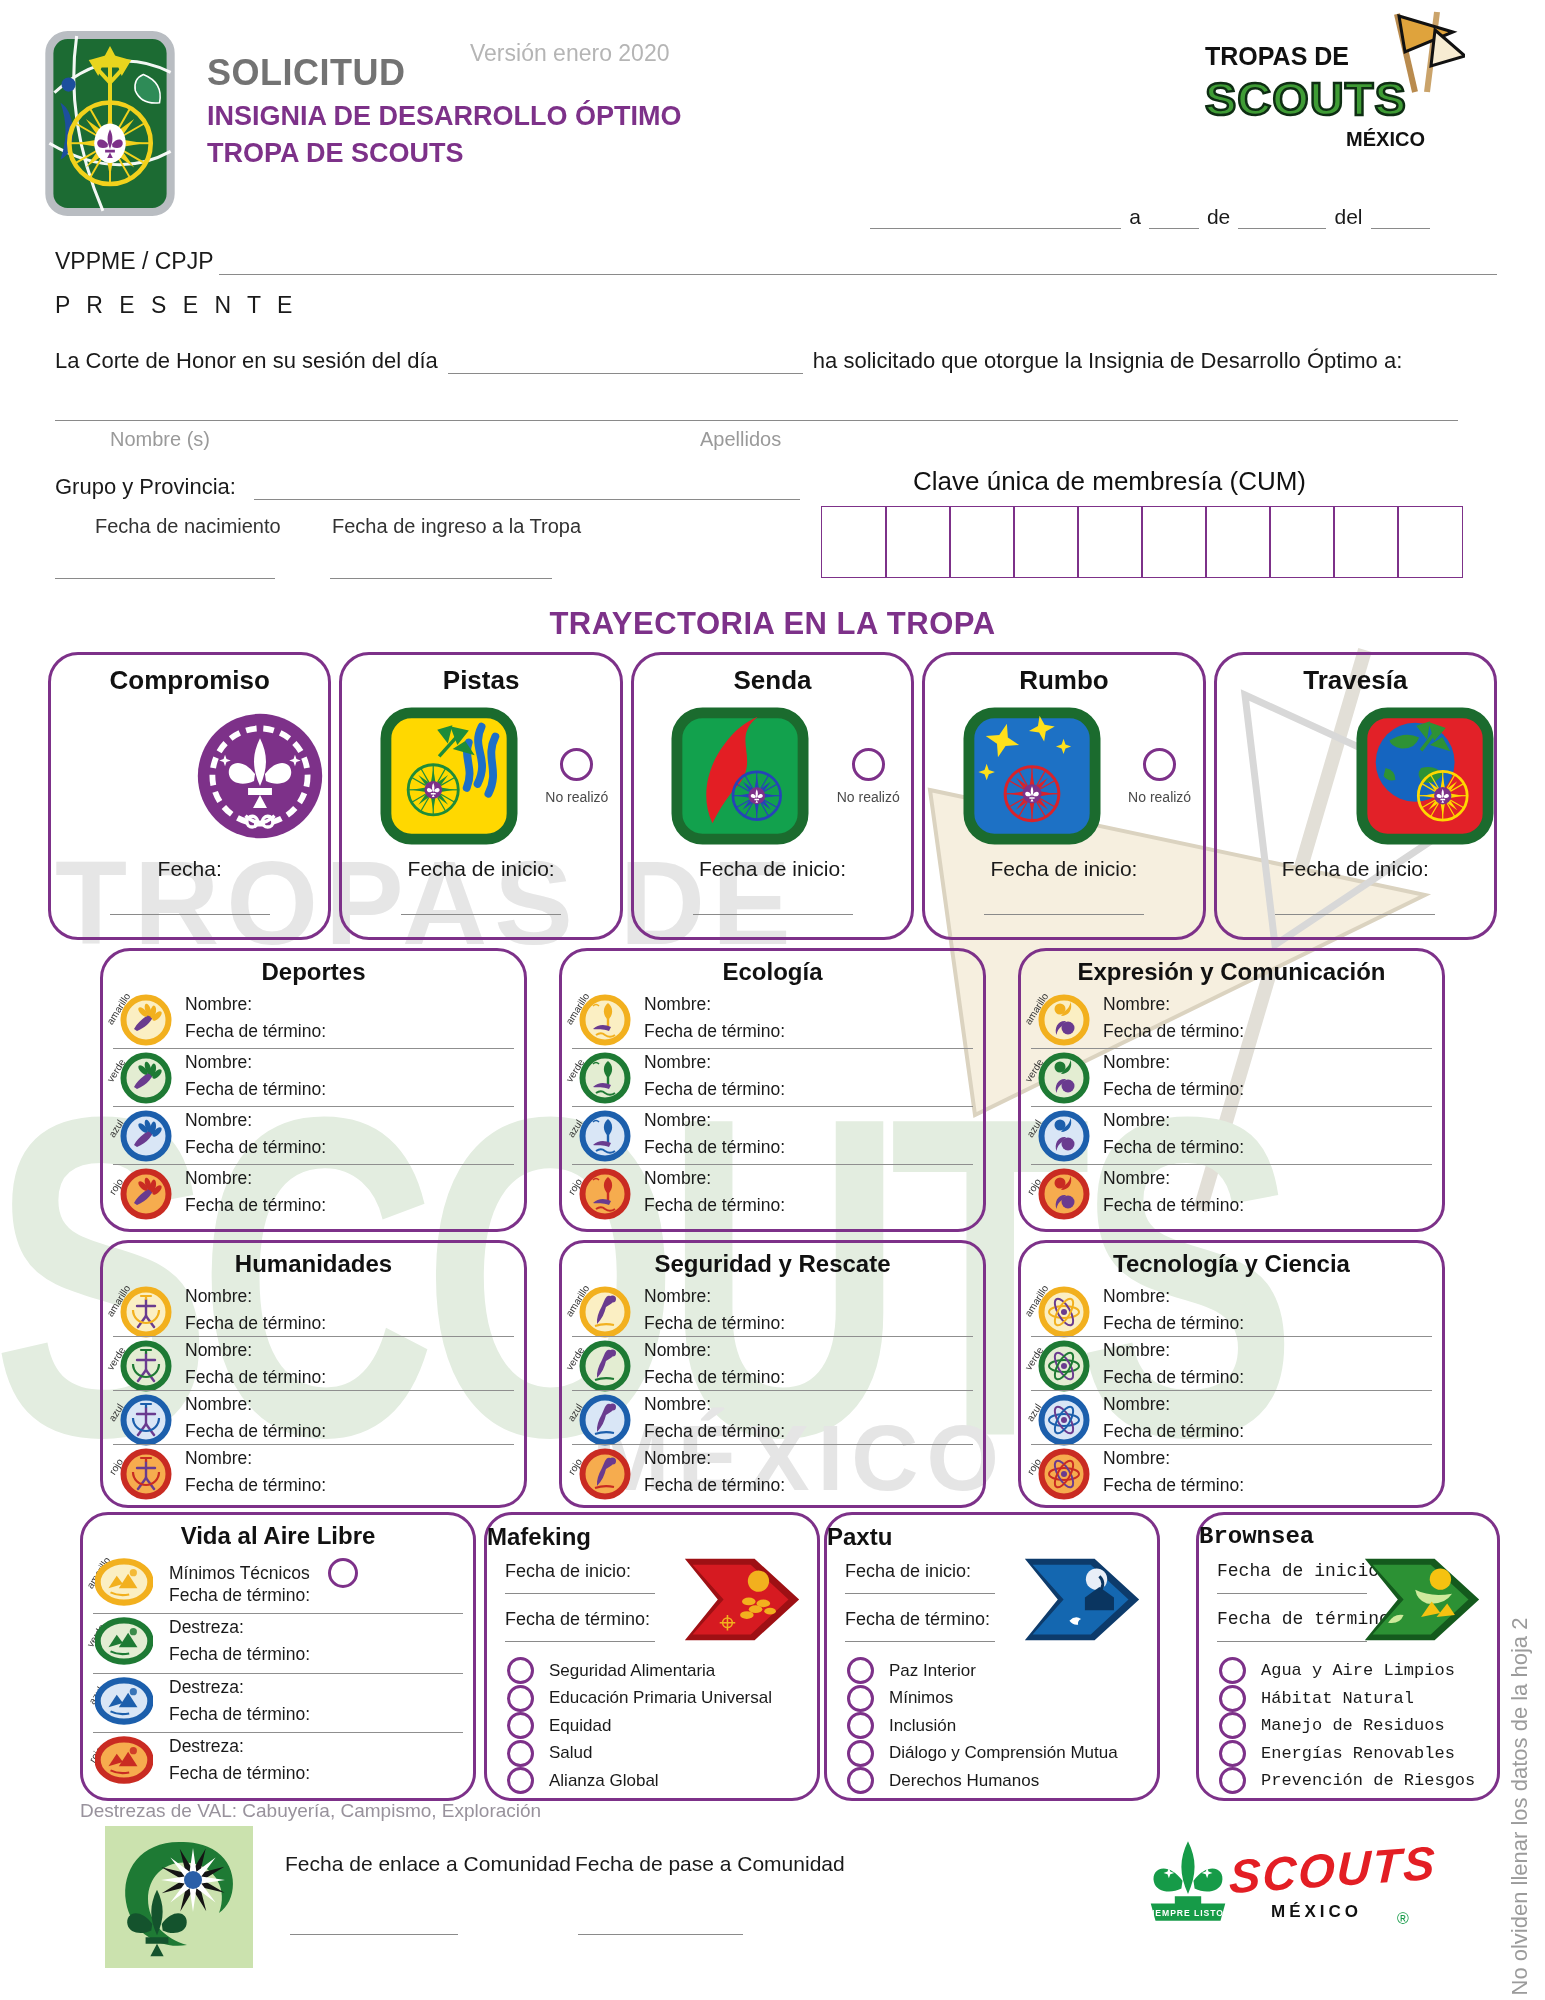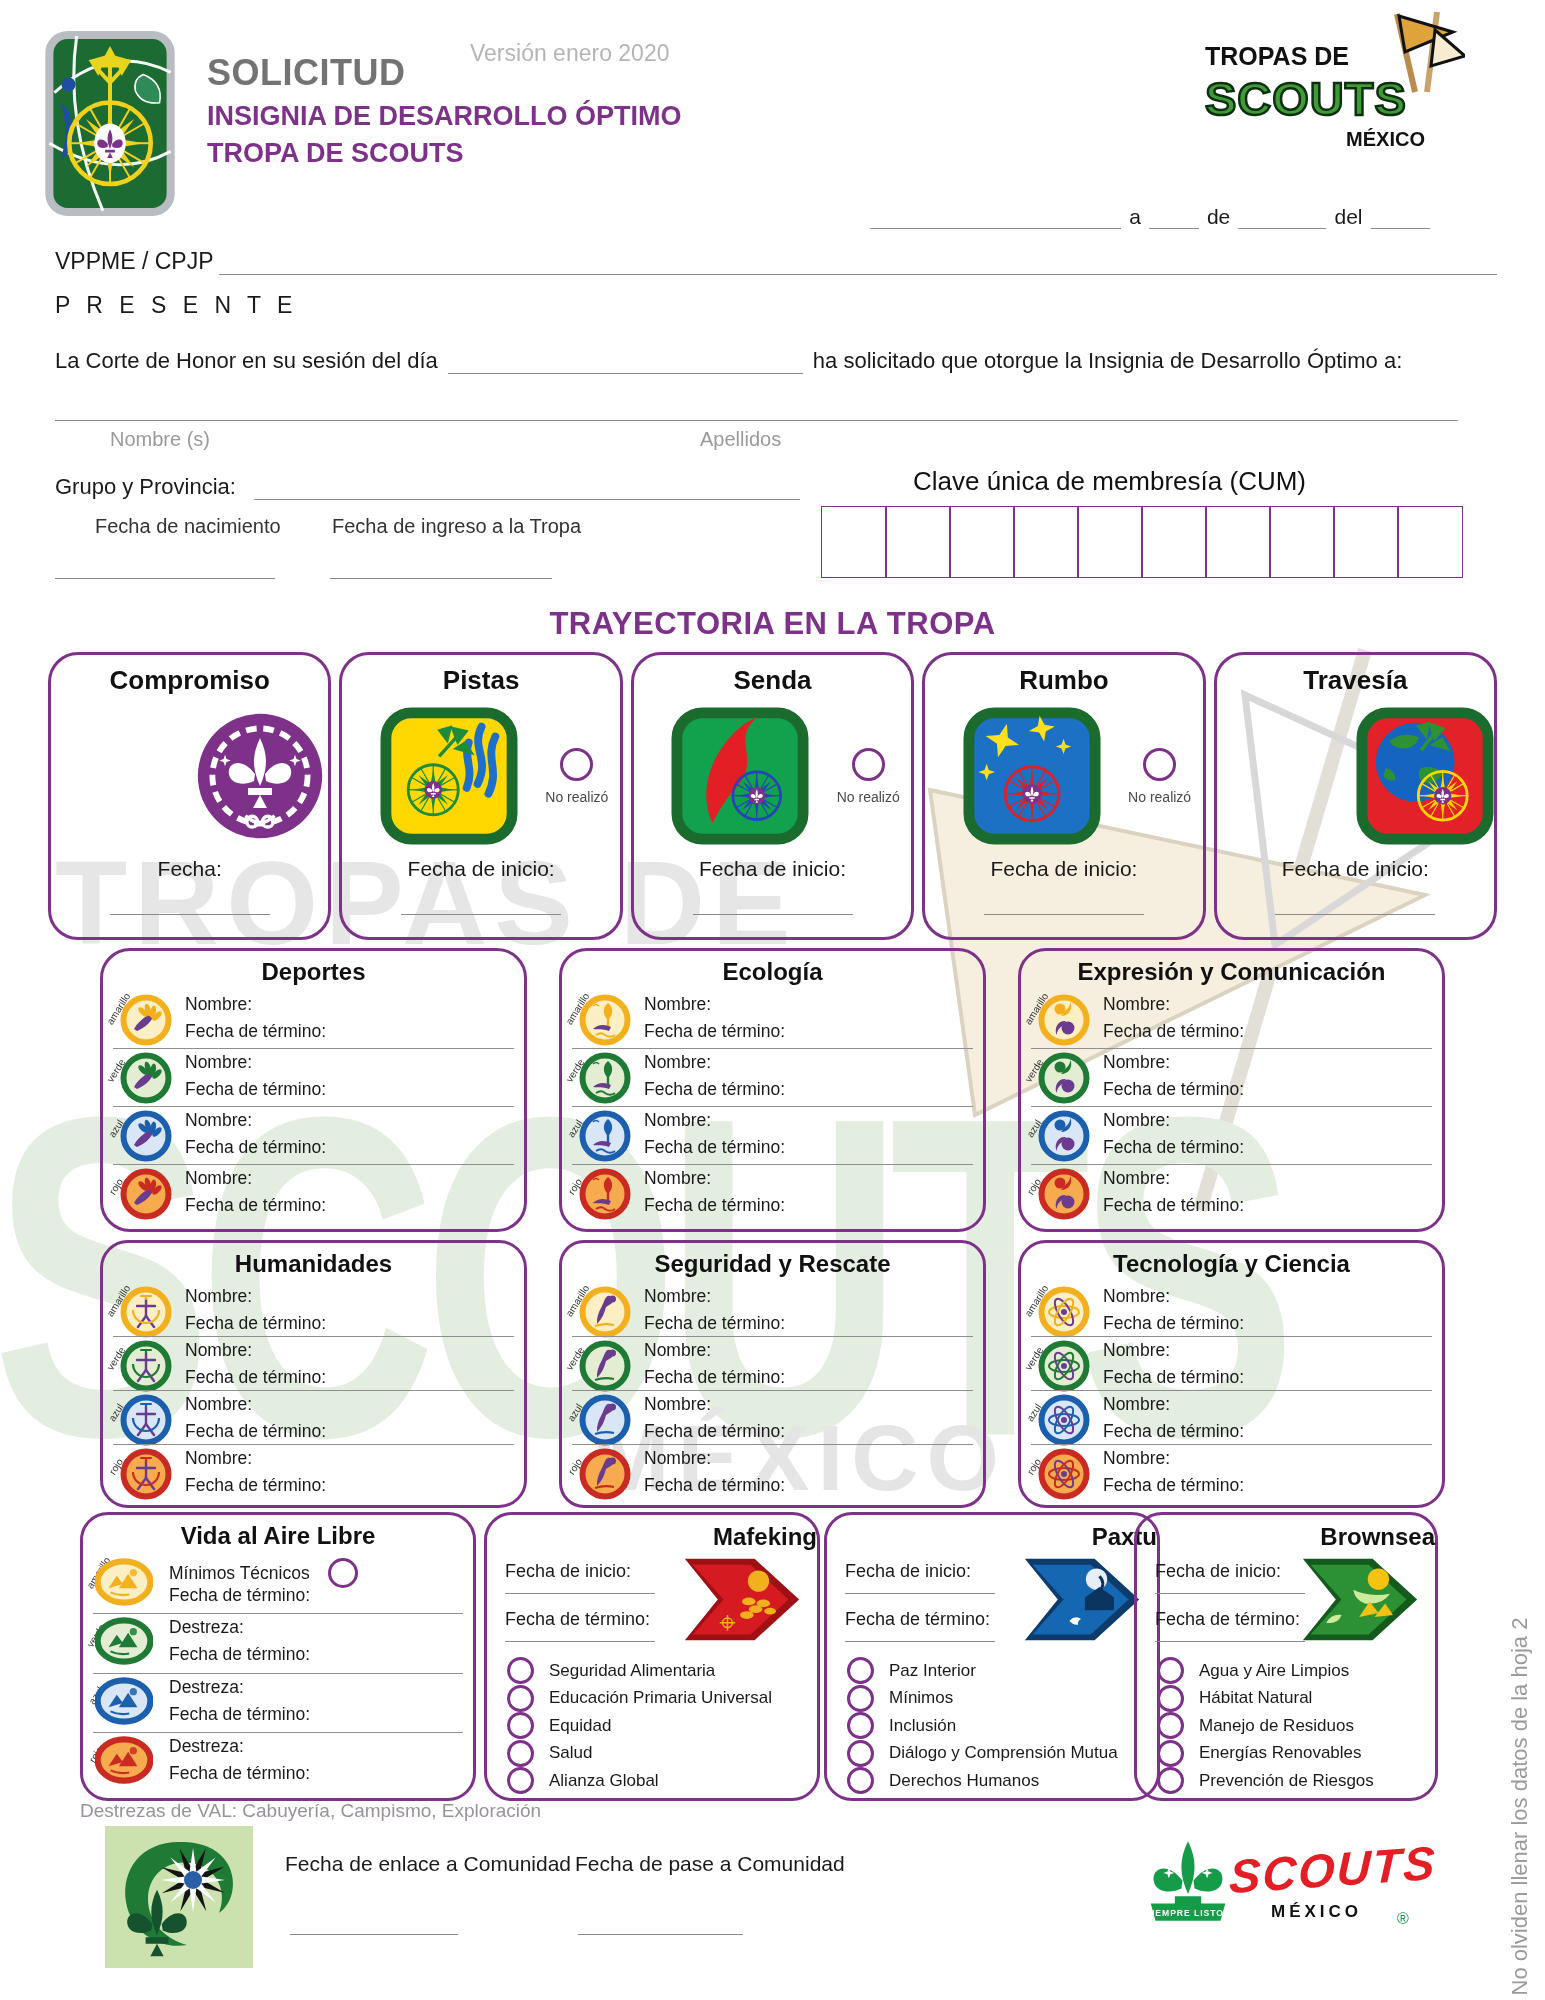--- a/index.html
+++ b/index.html
@@ -32,21 +32,21 @@
   .spec-rows{position:absolute;left:0;right:0;top:40px;bottom:6px;display:flex;flex-direction:column;}
   .spec-row{position:relative;flex:1;}
   .lvl-rot{position:absolute;left:0px;top:16px;width:26px;font-size:10px;color:#333;transform:rotate(-58deg);transform-origin:center;text-align:center;}
   .spec-icon{position:absolute;left:17px;top:3px;line-height:0;}
   .spec-texts{position:absolute;left:82px;right:14px;top:0;bottom:0;}
   .spec-nombre{position:absolute;left:0;top:3px;font-size:17.5px;}
   .spec-fecha{position:absolute;left:0;top:30px;font-size:17.5px;}
   .spec-sep{position:absolute;left:10px;right:10px;bottom:0;border-bottom:1.5px solid #8f8f8f;}
   
   .chal-card{position:absolute;border:3px solid #7d3189;border-radius:28px;}
-  .chal-title{font-size:24px;font-weight:800;text-align:right;margin-top:8px;color:#111;}
+  .chal-title{font-size:24px;font-weight:800;text-align:left;margin-top:8px;color:#111;}
   .chal-fi{position:absolute;left:18px;font-size:18px;}
   .chal-line{position:absolute;left:18px;width:150px;border-bottom:1.7px solid #8a8a8a;}
   .chal-badge{position:absolute;right:12px;top:38px;line-height:0;}
   .chal-items{position:absolute;left:20px;right:8px;top:142px;}
   .chal-item{display:flex;align-items:center;gap:15px;height:27.5px;}
   .chal-radio{width:21px;height:21px;border:3px solid #7d3189;border-radius:50%;flex:0 0 auto;}
   .chal-item-label{font-size:17px;}
   .cum-cell{width:63.6px;height:70px;border:1.6px solid #7d3189;margin-left:-1.6px;}
   .scouts-bubble{font-weight:800;color:#3F9C35;-webkit-text-stroke:2.5px #0e2d13;letter-spacing:1px;}
 </style>
@@ -1003,21 +1003,21 @@
             <div class="chal-item">
       <div class="chal-radio"></div>
       <div class="chal-item-label">Diálogo y Comprensión Mutua</div>
             </div>
             <div class="chal-item">
       <div class="chal-radio"></div>
       <div class="chal-item-label">Derechos Humanos</div>
             </div>
           </div>
         </div>
-        <div class="chal-card" style="left: 1134px; top: 1512px; width: 298px; height: 283px;">
+        <div class="chal-card" style="left: 1196px; top: 1512px; width: 298px; height: 283px; font-family: Liberation Mono, monospace;">
     <div class="chal-title">Brownsea</div>
     <div class="chal-fi" style="top:46px;">Fecha de inicio:</div>
     <div class="chal-line" style="top:78px;"></div>
     <div class="chal-fi" style="top:94px;">Fecha de término:</div>
     <div class="chal-line" style="top:126px;"></div>
     <div class="chal-badge"><svg width="126" height="93" viewBox="0 0 130 96">
    <polygon points="6,6 78,6 124,48 78,90 6,90 40,48" fill="#145A1D"></polygon>
    <polygon points="14,12 74,12 113,48 74,84 14,84 46,48" fill="#2C9134"></polygon>
    <circle cx="84" cy="27" r="11" fill="#F5C211"></circle>
    <path d="M58,38 q16,8 38,4 q-8,12 -26,10 q-10,-3 -12,-14 Z" fill="#CFEA9C"></path>

